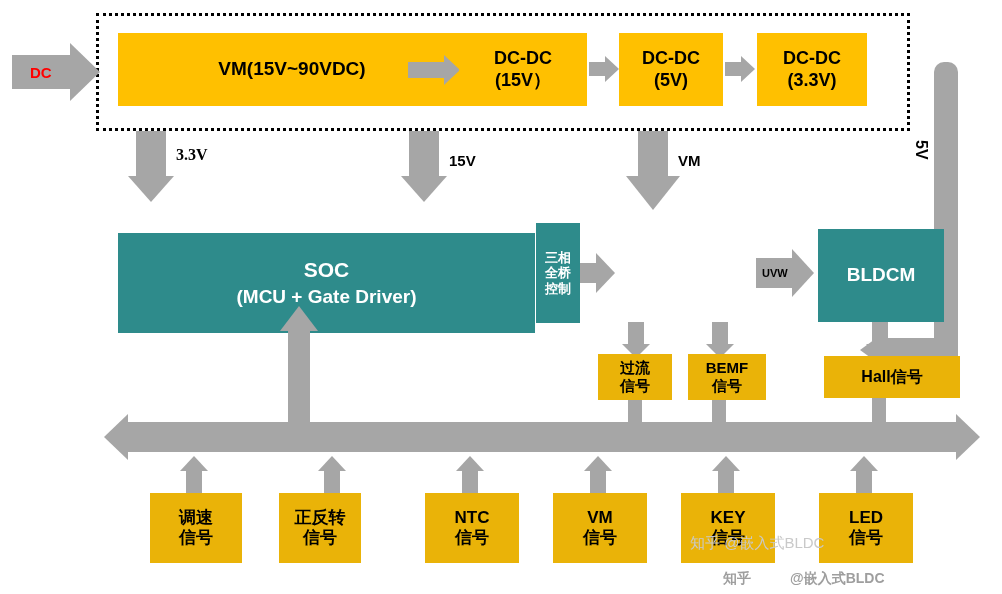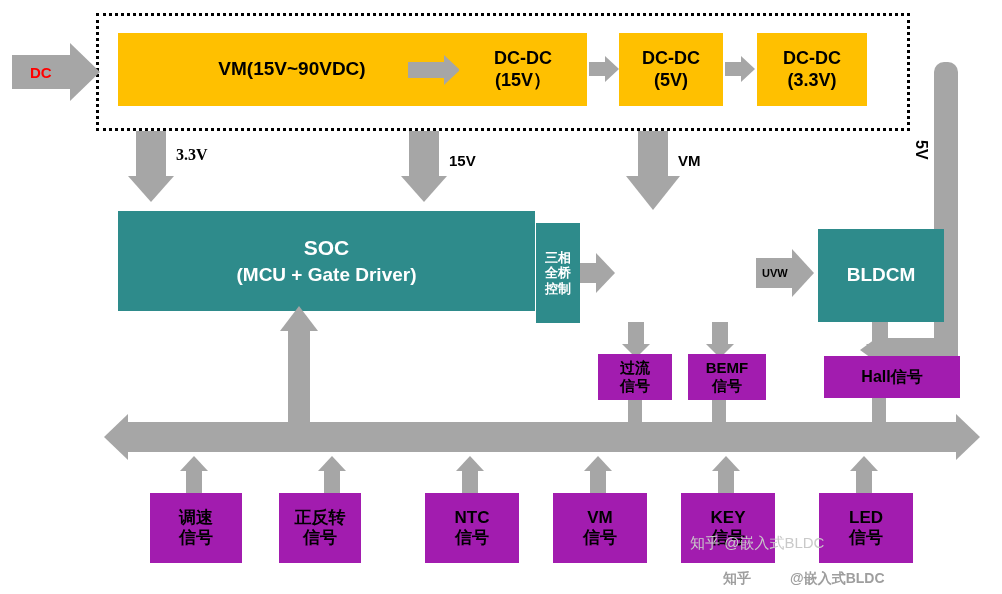--- a/index.html
+++ b/index.html
@@ -27,21 +27,21 @@
   }
   .yellow {
     background: #FFC000;
     color: #000000;
   }
   .teal {
     background: #2E8B8B;
     color: #ffffff;
   }
   .lightblue {
-    background: #a21caf;
+    background: #eab308;
     color: #000000;
   }
   .dotted-frame {
     position: absolute;
     border: 3px dotted #000000;
     box-sizing: border-box;
   }
   .arrow {
     position: absolute;
     background: #A6A6A6;
@@ -140,21 +140,21 @@
 
   <div class="arrow" style="left:638px; top:131px; width:30px; height:45px;"></div>
   <div class="tri" style="left:626px; top:176px; border-left:27px solid transparent; border-right:27px solid transparent; border-top:34px solid #A6A6A6;"></div>
   <div class="lbl" style="left:678px; top:152px; font-size:15px;">VM</div>
 
   <div class="arrow" style="left:934px; top:62px; width:24px; height:300px; border-radius:10px 10px 0 0;"></div>
   <div class="arrow" style="left:880px; top:338px; width:78px; height:24px;"></div>
   <div class="tri" style="left:860px; top:334px; border-top:16px solid transparent; border-bottom:16px solid transparent; border-right:22px solid #A6A6A6;"></div>
   <div class="vtext" style="left:930px; top:140px; font-size:16px;">5V</div>
 
-  <div class="box teal" style="left:118px; top:211px; width:417px; height:100px; font-size:19px;">
+  <div class="box teal" style="left:118px; top:233px; width:417px; height:100px; font-size:19px;">
     <div>
       <div style="font-size:21px;">SOC</div>
       <div style="margin-top:3px;">(MCU + Gate Driver)</div>
     </div>
   </div>
 
   <div class="box teal" style="left:536px; top:223px; width:44px; height:100px; font-size:13px;">
     <div>
       <div>三相</div>
       <div>全桥</div>

